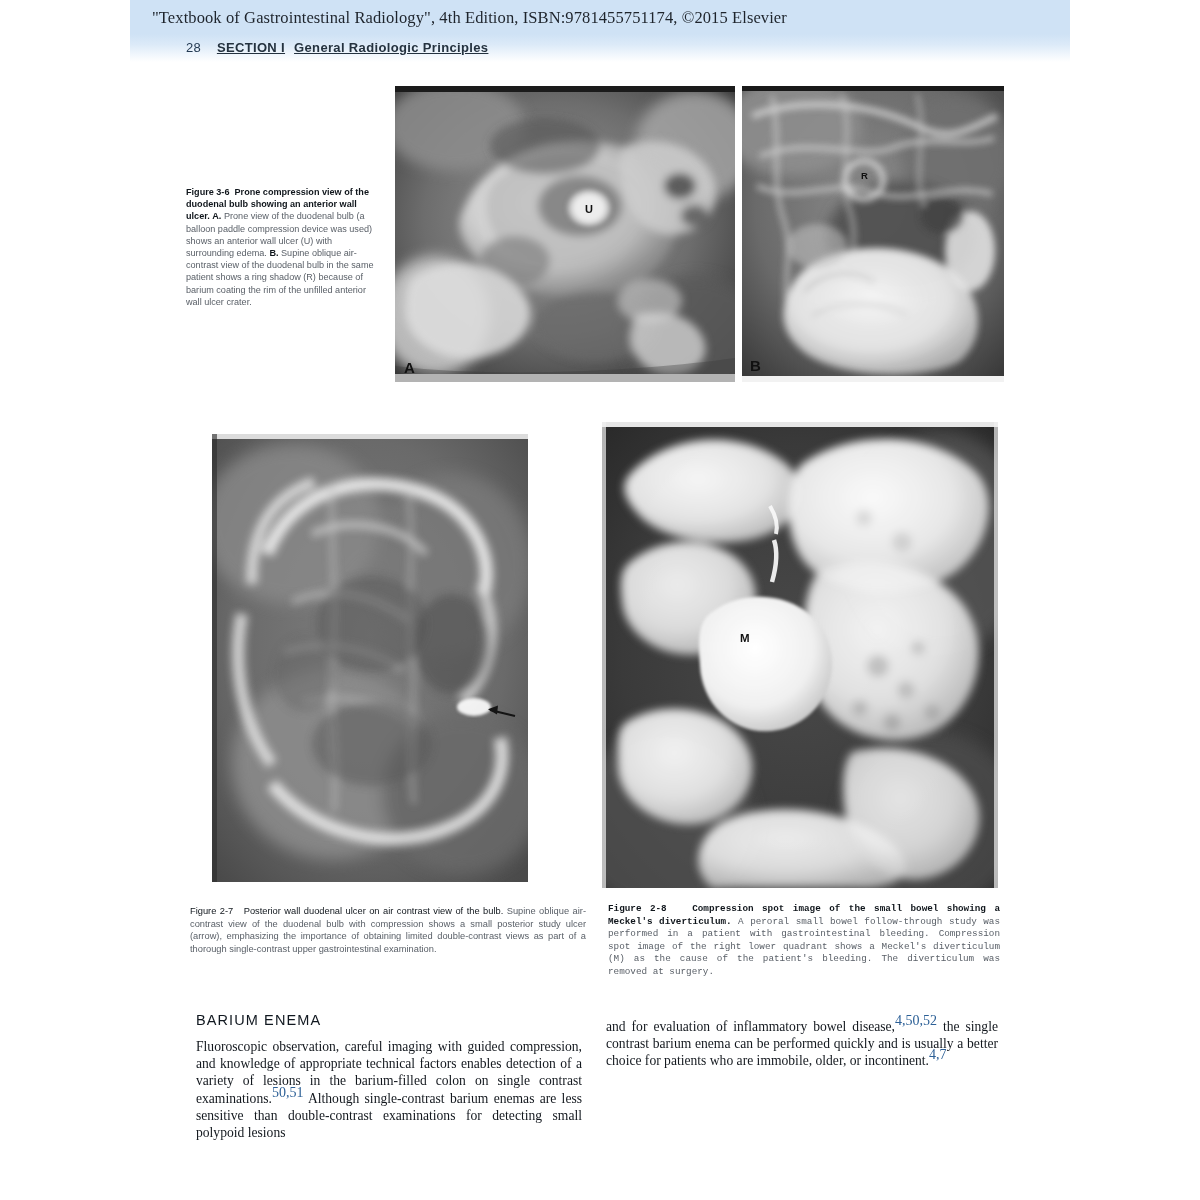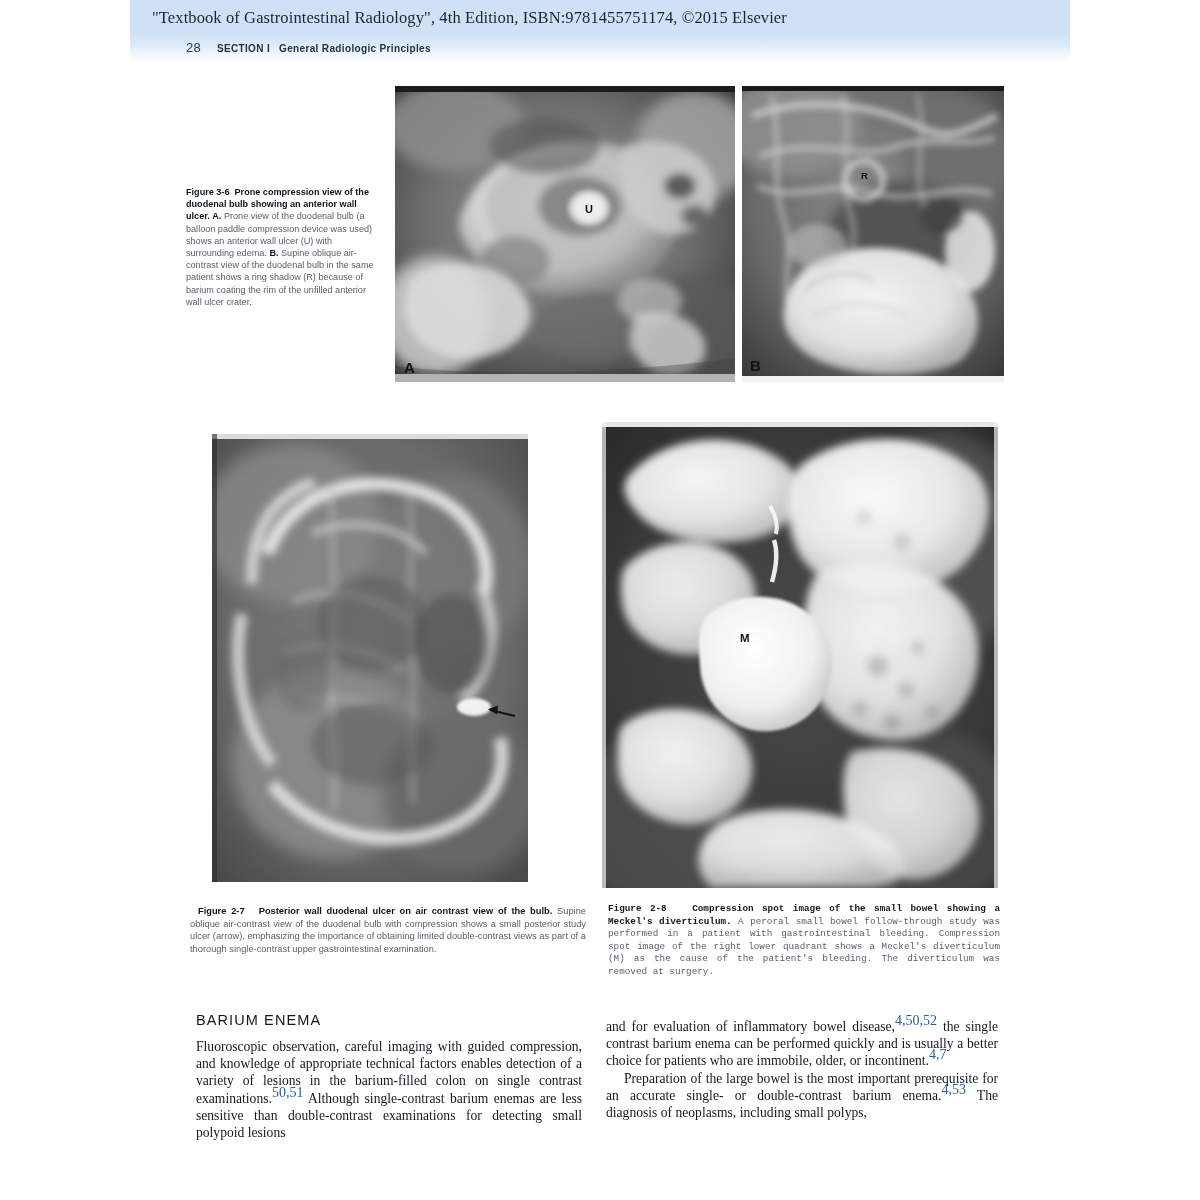--- a/index.html
+++ b/index.html
@@ -53,24 +53,25 @@
     gap: 16px;
     font-family: "Liberation Sans", "DejaVu Sans", sans-serif;
   }
   .runhead .folio {
     font-size: 13px;
     font-weight: normal;
     color: #243a52;
     letter-spacing: 0.2px;
   }
   .runhead .sec {
-    font-size: 10px;
+    font-size: 13px;
     font-weight: bold;
     color: #24323f;
     letter-spacing: 0.35px;
+    text-decoration: underline;
   }
   .runhead .sec .secnum { margin-right: 9px; }
 
   
   .page {
     position: absolute;
     left: 0; top: 0;
     width: 1200px; height: 1200px;
     z-index: 2;
   }
@@ -116,21 +117,21 @@
   .fig27-caption {
     position: absolute;
     left: 190px; top: 905px;
     width: 396px;
     font-family: "Liberation Sans", "DejaVu Sans", sans-serif;
     font-size: 9.3px;
     line-height: 12.6px;
     color: #5a6068;
     text-align: justify;
   }
-  .fig27-caption b { color: #10161c; font-weight: bold; margin-left: 8px; }
+  .fig27-caption b { color: #10161c; font-weight: normal; }
 
   
   .panelD {
     position: absolute;
     left: 602px; top: 422px;
     width: 396px; height: 466px;
     overflow: hidden;
     background: #2e2e2e;
   }
   .fig28-caption {
@@ -499,21 +500,20 @@
   </div>
 
   <div class="section-heading">BARIUM ENEMA</div>
 
   <div class="col-left" id="col-left">
       <p>Fluoroscopic observation, careful imaging with guided compression, and knowledge of appropriate technical factors enables detection of a variety of lesions in the barium-filled colon on single contrast examinations.<sup class="ref">50,51</sup> Although single-contrast barium enemas are less sensitive than double-contrast examinations for detecting small polypoid lesions</p>
     </div>
 
   <div class="col-right" id="col-right">
       <p>and for evaluation of inflammatory bowel disease,<sup class="ref">4,50,52</sup> the single contrast barium enema can be performed quickly and is usually a better choice for patients who are immobile, older, or incontinent.<sup class="ref">4,7</sup></p>
-      <p class="indent">Preparation of the large bowel is the most important prerequisite for an accurate single- or double-contrast barium enema.<sup class="ref">4,53</sup> The diagnosis of neoplasms, including small polyps,</p>
     </div>
 
 </div>
 
 <div class="wm-band"></div>
 <div class="wm-text">"Textbook of Gastrointestinal Radiology", 4th Edition, ISBN:9781455751174,  ©2015 Elsevier</div>
 
 <div class="runhead">
   <span class="folio">28</span>
   <span class="sec">

